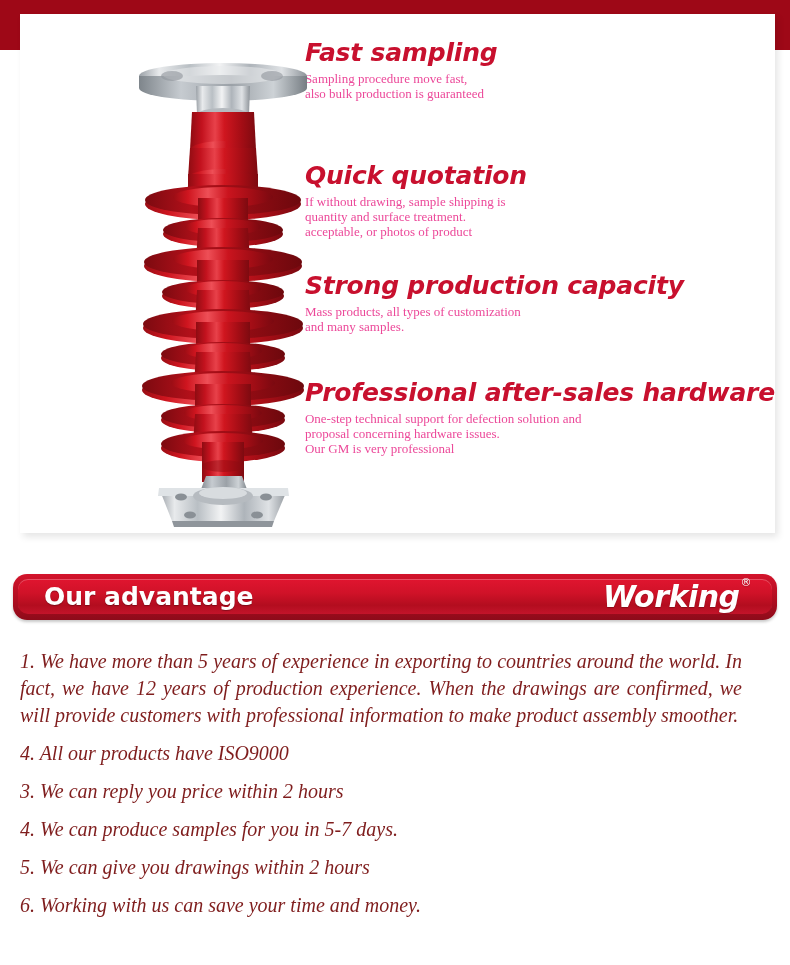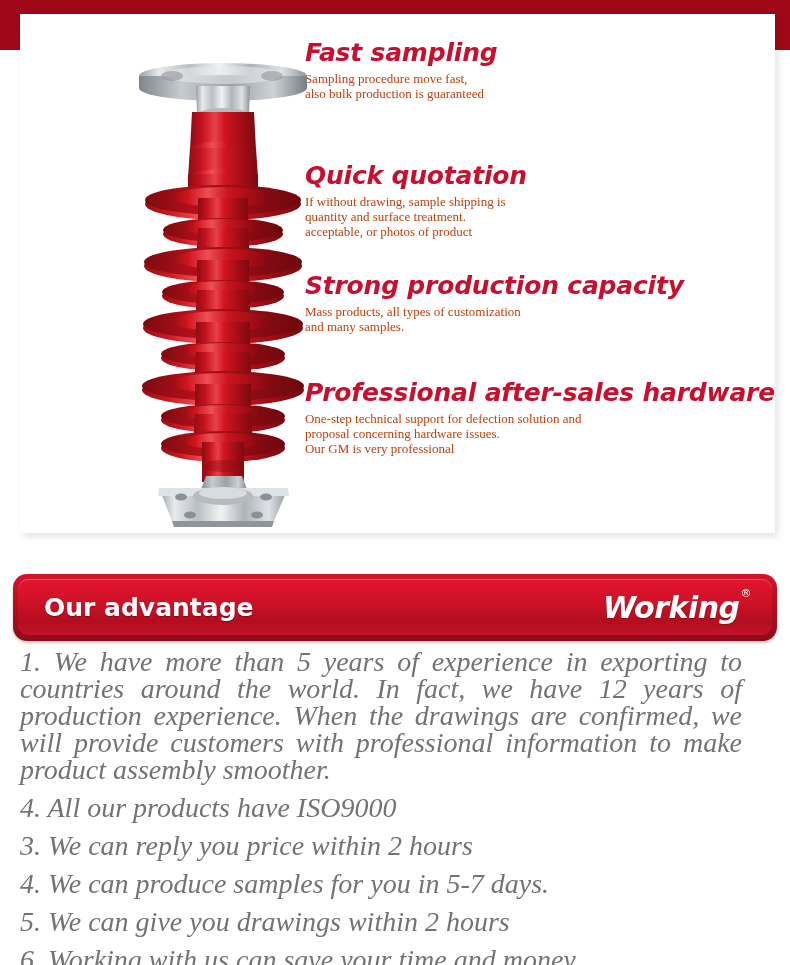--- a/index.html
+++ b/index.html
@@ -99,32 +99,32 @@
     font-style: italic;
     font-size: 25px;
     color: #c8102e;
     letter-spacing: -0.2px;
     margin-bottom: 4px;
     white-space: nowrap;
   }
   .feature-desc {
     font-family: "Liberation Serif", serif;
     font-size: 13px;
-    color: #c2410c;
+    color: #ec4899;
     line-height: 15px;
   }
   .feature-desc div { white-space: nowrap; }
 
   
   .banner-wrap {
     position: absolute;
     left: 13px;
     top: 574px;
     width: 764px;
-    height: 67px;
+    height: 46px;
   }
   .banner-outer {
     position: absolute;
     inset: 0;
     border-radius: 14px;
     background: linear-gradient(180deg, #d3142c 0%, #b00d20 55%, #8d0b1a 100%);
     box-shadow: 0 2px 3px rgba(0,0,0,0.22);
   }
   .banner-inner {
     position: absolute;
@@ -172,23 +172,23 @@
   
   .adv-list {
     position: absolute;
     left: 20px;
     top: 648px;
     width: 752px;
   }
   .adv-item {
     font-family: "Liberation Serif", serif;
     font-style: italic;
-    font-size: 28px;
+    font-size: 20px;
     line-height: 27px;
-    color: #737373;
+    color: #7f1d1d;
     margin-bottom: 11px;
     text-align: justify;
   }
   .adv-item.wide { width: 722px; }
 </style>
 </head>
 <body>
 
 <div class="feature-panel">
 

